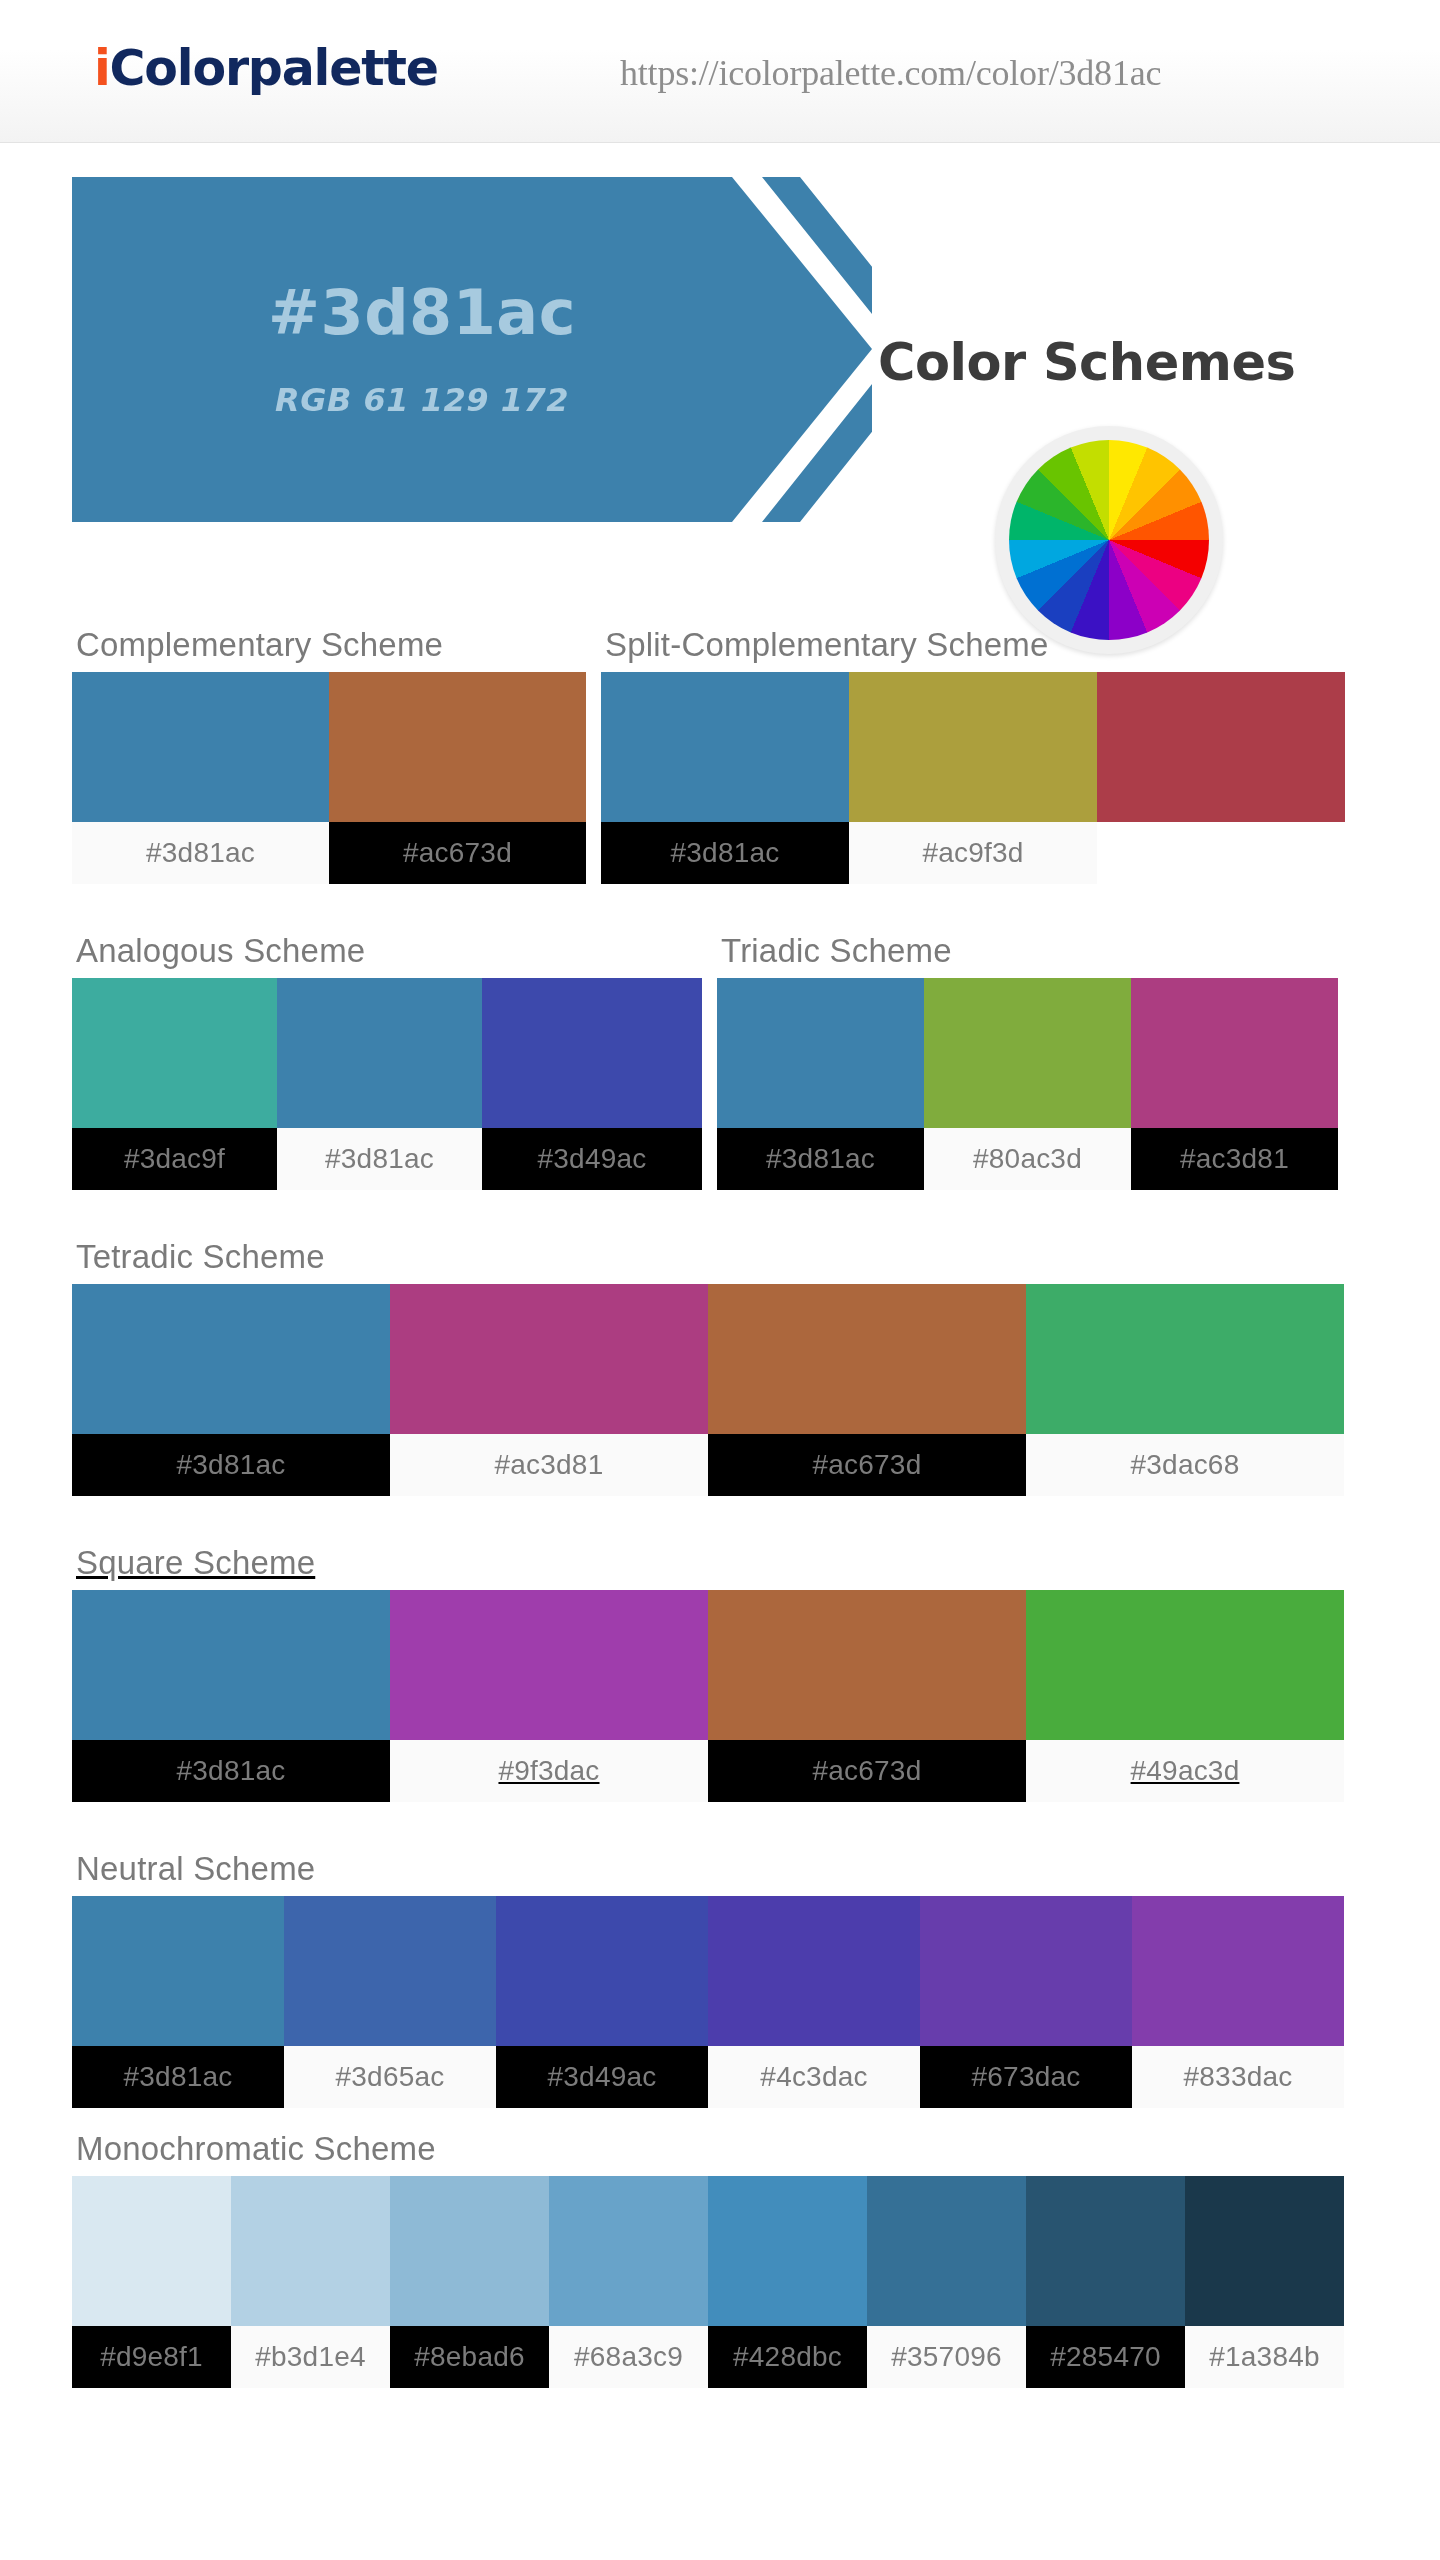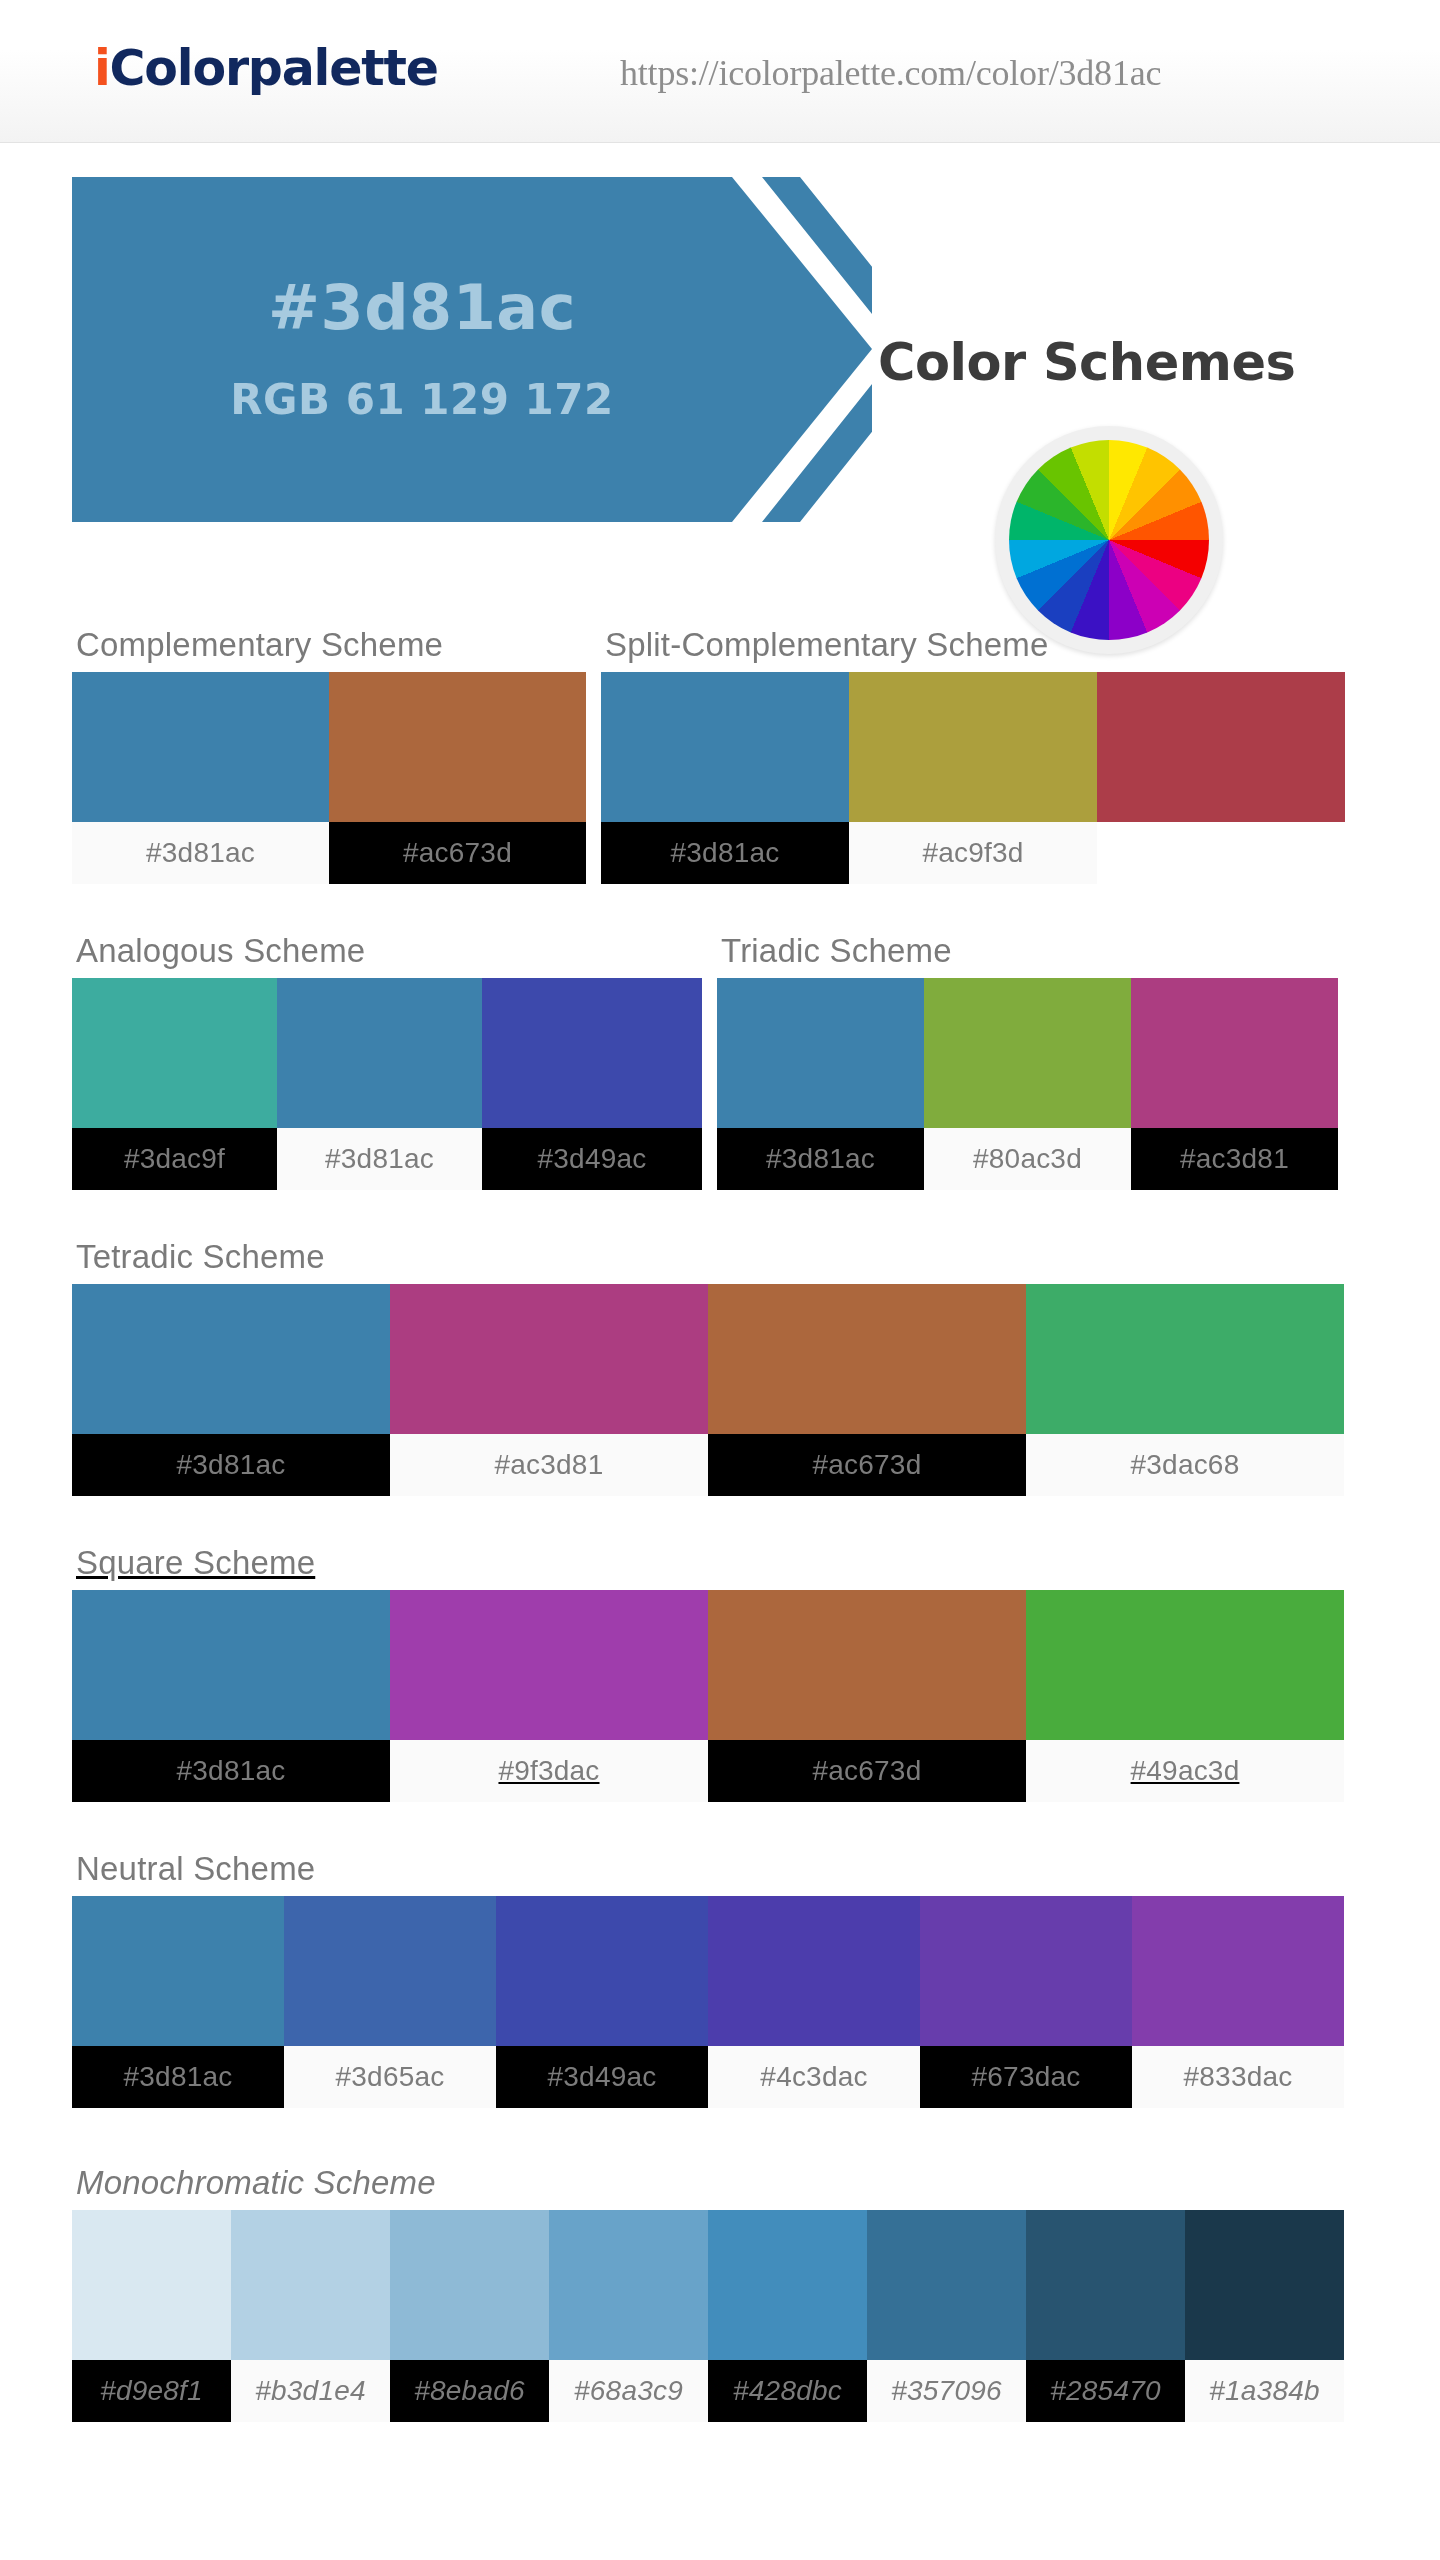--- a/index.html
+++ b/index.html
@@ -50,23 +50,24 @@
     pointer-events:none;
   }
   .hero-hex{
     font-size:62px;font-weight:bold;
     color:#a7cadf;letter-spacing:.5px;
     font-family:"DejaVu Sans", sans-serif;
     line-height:1.05;
   }
   .hero-rgb{
     margin-top:35px;
-    font-size:42px;font-weight:bold;
+    font-size:32px;font-weight:bold;
     color:#a7cadf;letter-spacing:.5px;
     font-family:"DejaVu Sans", sans-serif;
+    font-style:italic;
   }
 
   .schemes-title{
     position:absolute;left:878px;top:190px;
     font-size:51px;font-weight:bold;
     color:#3c3c3c;letter-spacing:-.5px;
     font-family:"DejaVu Sans", sans-serif;
   }
   .wheel-wrap{
     position:absolute;left:995px;top:283px;
@@ -257,21 +258,21 @@
     <div class="labels">
       <div class="lab" style="width:212px">#3d81ac</div>
       <div class="lab alt" style="width:212px">#3d65ac</div>
       <div class="lab" style="width:212px">#3d49ac</div>
       <div class="lab alt" style="width:212px">#4c3dac</div>
       <div class="lab" style="width:212px">#673dac</div>
       <div class="lab alt" style="width:212px">#833dac</div>
     </div>
   </div>
 
-  <div style="margin:56px 0 0 72px;font-style:italic;">
+  <div style="margin:22px 0 0 72px;">
     <div class="scheme-label">Monochromatic Scheme</div>
     <div class="swatch-strip">
       <div class="sw" style="width:159px;background:#d9e8f1"></div>
       <div class="sw" style="width:159px;background:#b3d1e4"></div>
       <div class="sw" style="width:159px;background:#8ebad6"></div>
       <div class="sw" style="width:159px;background:#68a3c9"></div>
       <div class="sw" style="width:159px;background:#428dbc"></div>
       <div class="sw" style="width:159px;background:#357096"></div>
       <div class="sw" style="width:159px;background:#285470"></div>
       <div class="sw" style="width:159px;background:#1a384b"></div>

